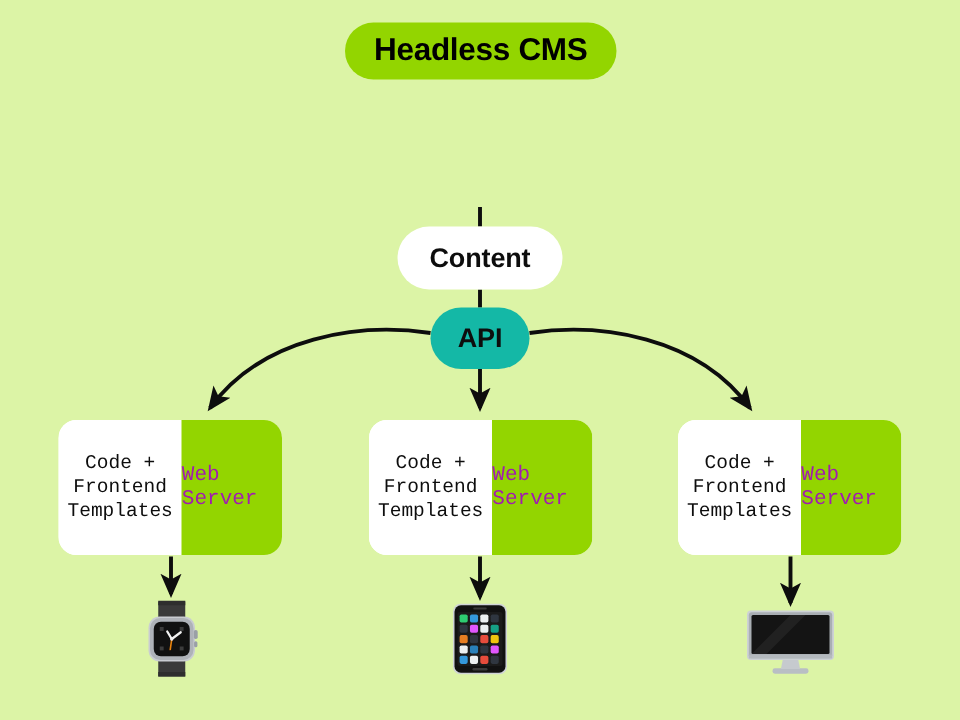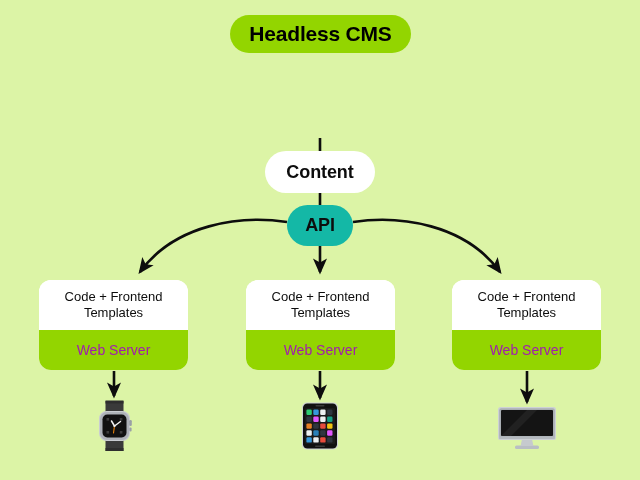--- a/index.html
+++ b/index.html
@@ -89,21 +89,22 @@
   
   .stack-card {
     position: absolute;
     width: 149px;
     height: 90px;
     top: 280px;
     border-radius: 12px;
     overflow: hidden;
     background: #ffffff;
     display: flex;
-    flex-direction: column;
+    flex-direction: row;
+    font-family: Liberation Mono, monospace;
   }
   #card-left   { left: 39px; }
   #card-middle { left: 246px; }
   #card-right  { left: 452px; }
 
   .card-top {
     flex: 0 0 50px;
     background: #ffffff;
     display: flex;
     align-items: center;

